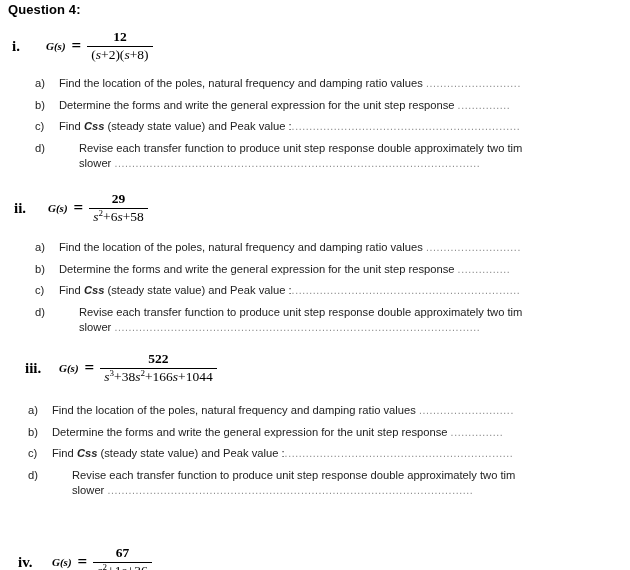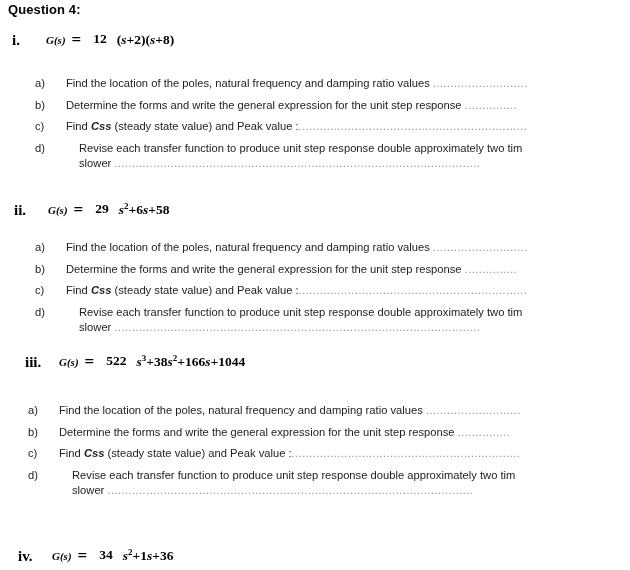--- a/index.html
+++ b/index.html
@@ -55,40 +55,40 @@
     font-size: 11px;
     white-space: nowrap;
   }
   .eq-eq {
     font-weight: bold;
     font-size: 17px;
     padding: 0 6px;
   }
   .frac {
     display: inline-flex;
-    flex-direction: row;
+    flex-direction: column;
     align-items: center;
     vertical-align: middle;
     line-height: 1.08;
     text-align: right;
   }
   .frac .num {
     font-size: 13.5px;
     font-weight: bold;
     padding: 0 6px 1px 6px;
     white-space: nowrap;
   }
   .frac .bar {
     width: 100%;
     height: 1.6px;
     background: #000000;
   }
   .frac .den {
     font-size: 13.5px;
-    font-weight: bold;
+    font-weight: normal;
     font-style: italic;
     padding: 1px 4px 0 4px;
     white-space: nowrap;
   }
   .frac .den .plain { font-style: normal; }
   sup {
     font-size: 9px;
     vertical-align: super;
     line-height: 0;
     font-style: normal;
@@ -132,21 +132,20 @@
   .wrap-line {
     display: block;
     white-space: nowrap;
     overflow: hidden;
     padding-left: 20px;
   }
   .nowrap-line {
     white-space: nowrap;
     overflow: hidden;
     display: block;
-    margin-left: 7px;
   }
 </style>
 </head>
 <body>
 
 <div class="page">
 
   <div class="q-heading">Question 4:</div>
 
   <div class="eq-block" style="left:12px; top:30px;">
@@ -175,21 +174,21 @@
     </div>
     <div class="sub-item" style="padding-left:35px;">
       <span class="sub-marker">d)</span>
       <span class="sub-text">
         <span class="wrap-line">Revise each transfer function to produce unit step response double approximately two tim</span>
         <span class="wrap-line"><span>slower </span><span class="leader">........................................................................................................</span></span>
       </span>
     </div>
   </div>
 
-  <div class="eq-block" style="left:14px; top:200px;">
+  <div class="eq-block" style="left:14px; top:192px;">
     <span class="eq-numeral">ii.</span>
     <span class="eq-lhs">G(s)</span>
     <span class="eq-eq">=</span>
     <span class="frac">
       <span class="num">29</span>
       <span class="bar"></span>
       <span class="den">s<sup>2</sup><span class="plain">+6</span>s<span class="plain">+58</span></span>
     </span>
   </div>
 
@@ -246,19 +245,19 @@
         <span class="wrap-line"><span>slower </span><span class="leader">........................................................................................................</span></span>
       </span>
     </div>
   </div>
 
   <div class="eq-block" style="left:18px; top:546px;">
     <span class="eq-numeral">iv.</span>
     <span class="eq-lhs">G(s)</span>
     <span class="eq-eq">=</span>
     <span class="frac">
-      <span class="num">34</span>
+      <span class="num">67</span>
       <span class="bar"></span>
       <span class="den">s<sup>2</sup><span class="plain">+1</span>s<span class="plain">+36</span></span>
     </span>
   </div>
 
 </div>
 
 </body></html>

